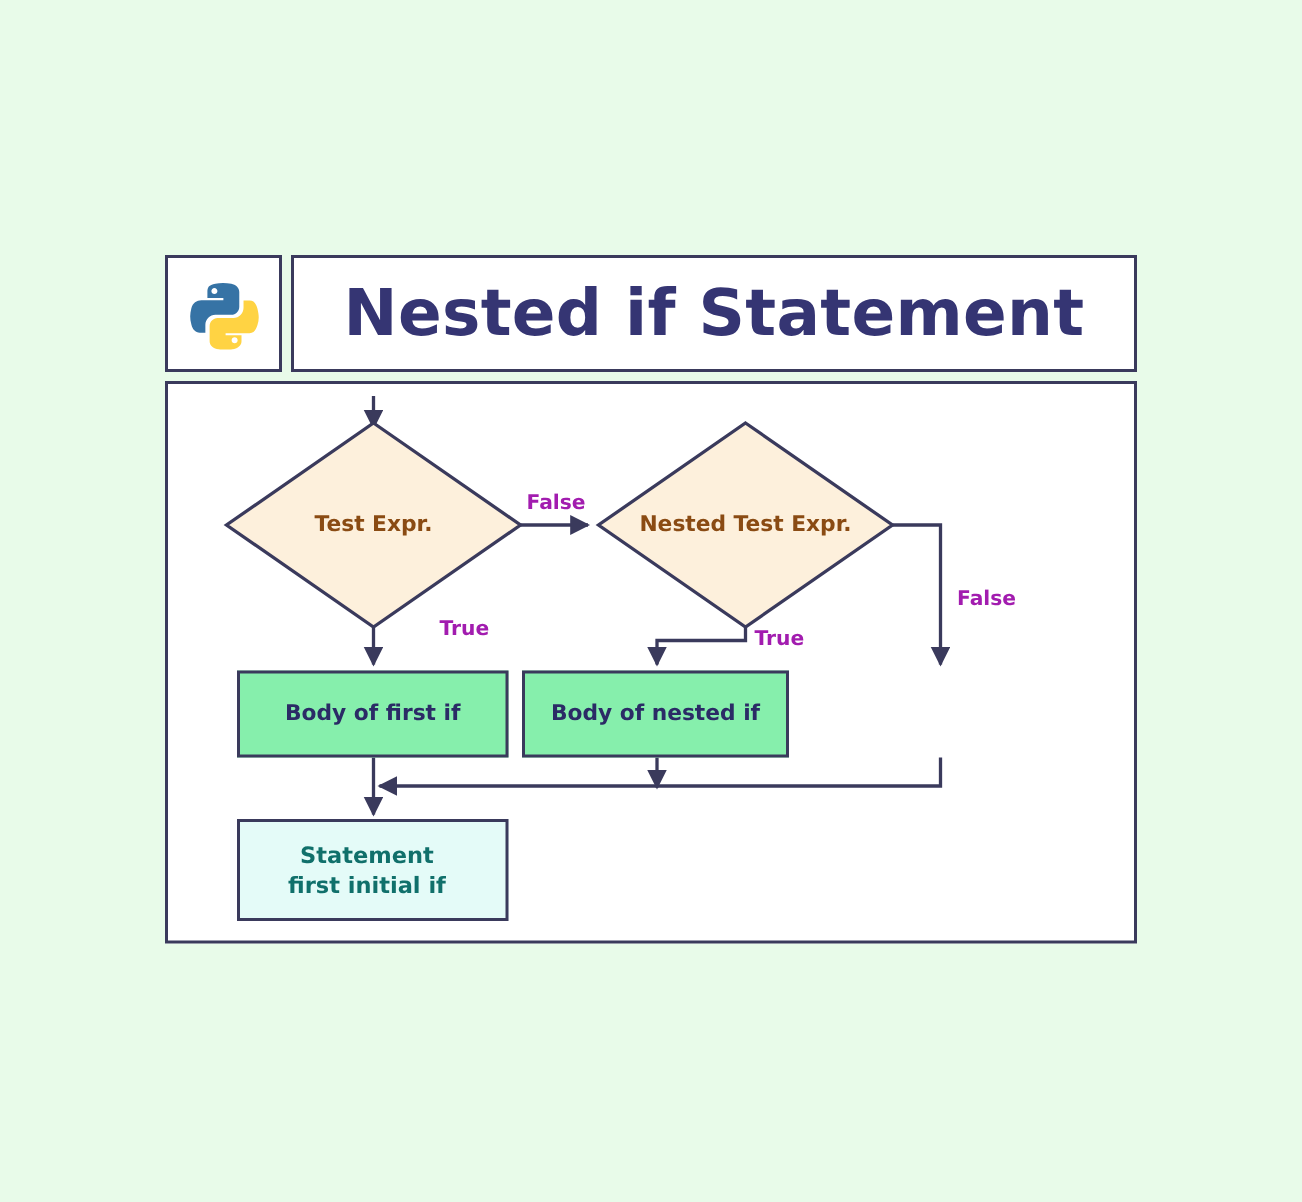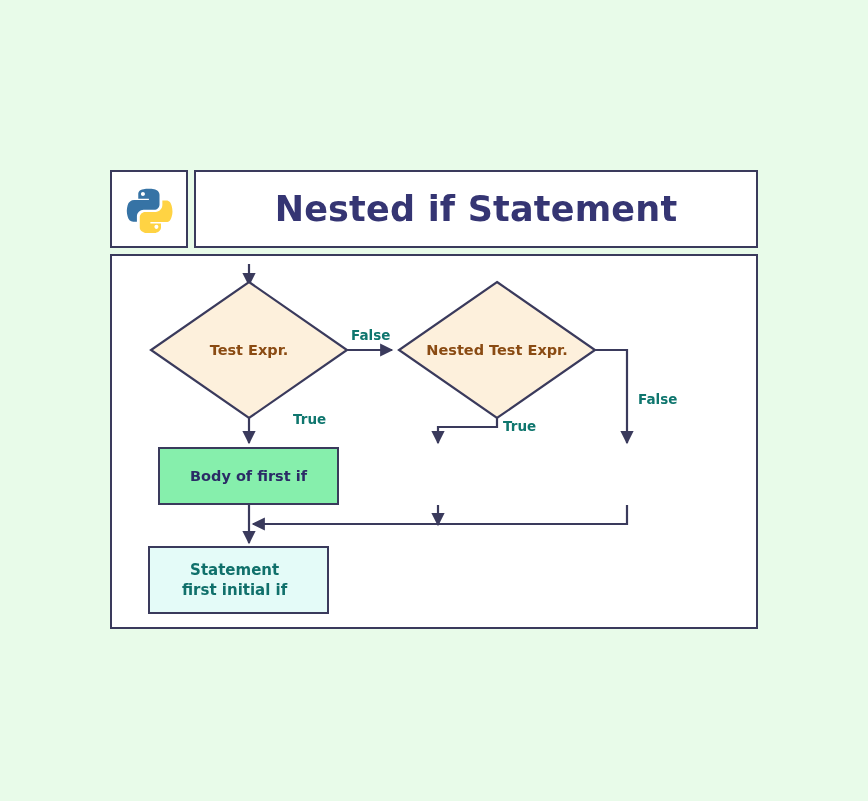--- a/index.html
+++ b/index.html
@@ -41,21 +41,21 @@
     width: 564px;
     height: 78px;
     box-sizing: border-box;
     border: 2px solid #3a3a5c;
     background: #ffffff;
     display: flex;
     align-items: center;
     justify-content: center;
   }
   .title-text {
-    font-size: 35px;
+    font-size: 43px;
     font-weight: bold;
     color: #353573;
     letter-spacing: 0.2px;
     white-space: nowrap;
   }
 
   
   .panel {
     position: absolute;
     left: 110px;
@@ -111,21 +111,21 @@
     font-weight: bold;
     line-height: 1.35;
     justify-content: flex-start;
     padding-left: 32px;
   }
 
   .edge-label {
     position: absolute;
     font-size: 13.5px;
     font-weight: bold;
-    color: #0f766e;
+    color: #a21caf;
     white-space: nowrap;
   }
 </style>
 </head>
 <body>
 
 <div class="canvas">
 
   <div class="logo-box">
     <svg width="48" height="48" viewBox="0 0 110 110">
@@ -169,23 +169,26 @@
   </svg>
 
   <div class="decision-label" style="left:151px; top:342px; width:196px;">Test Expr.</div>
 
   <div class="decision-label" style="left:399px; top:342px; width:196px;">Nested Test Expr.</div>
 
   <div class="node proc-box" style="left:158px; top:447px; width:181px; height:58px;">
     <span>Body of first if</span>
   </div>
 
-
-
-  <div class="node final-box" style="left:148px; top:546px; width:181px; height:68px;">
+  <div class="node proc-box" style="left:348px; top:447px; width:178px; height:58px;">
+    <span>Body of nested if</span>
+  </div>
+
+
+  <div class="node final-box" style="left:158px; top:546px; width:181px; height:68px;">
     <span>
       <span>Statement</span><br>
       <span>first initial if</span>
     </span>
   </div>
 
   <div class="edge-label" style="left:351px; top:327px;">False</div>
 
   <div class="edge-label" style="left:293px; top:411px;">True</div>
 

